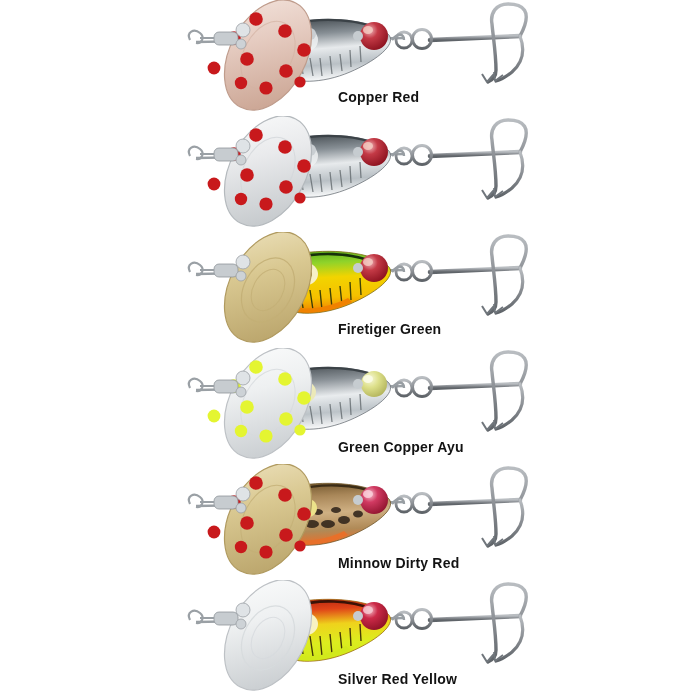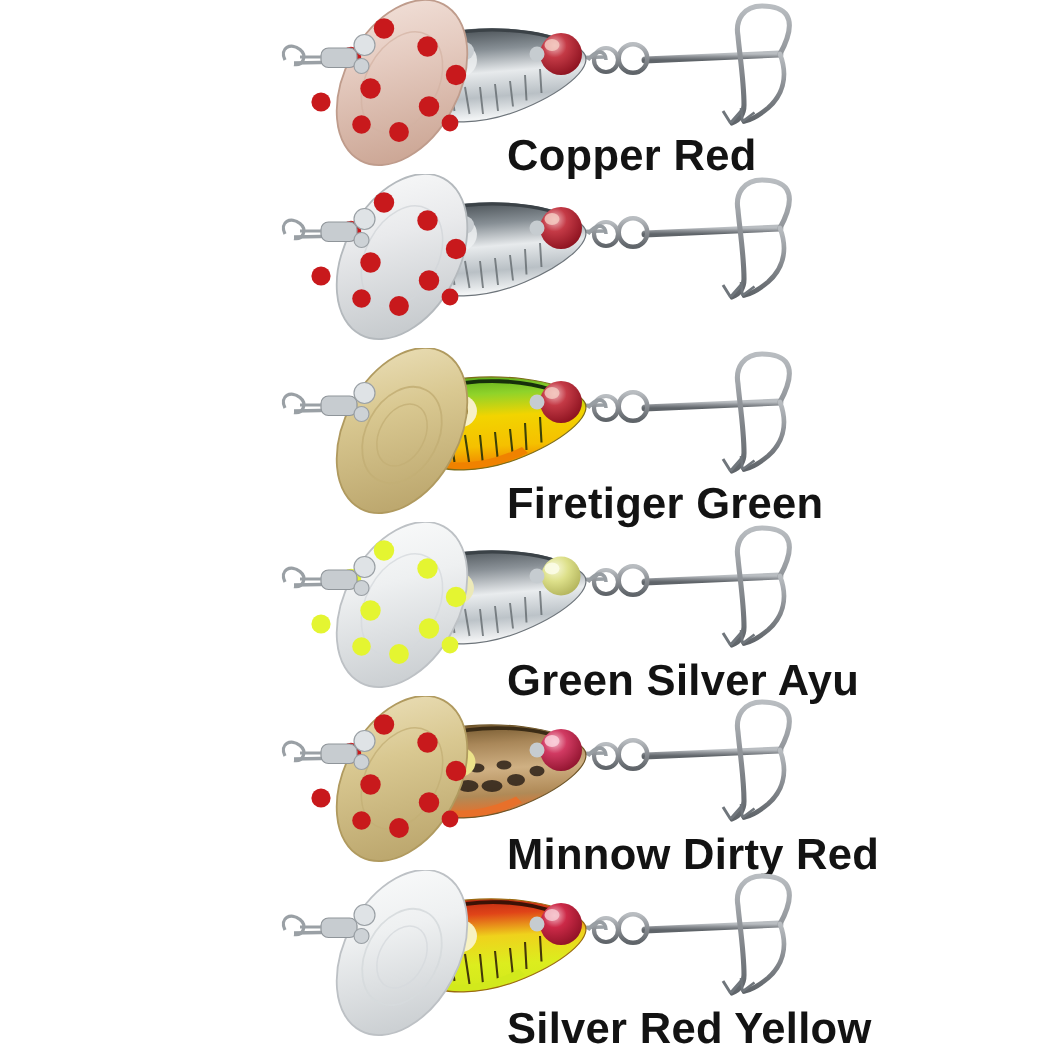--- a/index.html
+++ b/index.html
@@ -27,21 +27,21 @@
     position: absolute;
     left: 0;
     top: 0;
     width: 700px;
     height: 116px;
   }
   .lure-label {
     position: absolute;
     font-family: "Liberation Sans", sans-serif;
     font-weight: bold;
-    font-size: 29px;
+    font-size: 14px;
     letter-spacing: 0.2px;
     color: #131313;
     white-space: nowrap;
     line-height: 1;
   }
   svg.lure-svg {
     position: absolute;
     left: 0;
     top: 0;
     display: block;
@@ -359,21 +359,21 @@
         </g>
         <g>
           <rect x="214" y="32" width="24" height="13" rx="5" fill="#c7ccd0" stroke="#8f959a" stroke-width="0.8"></rect>
           <circle cx="243" cy="30" r="7" fill="#dfe3e6" stroke="#9aa0a5" stroke-width="0.8"></circle>
           <circle cx="241" cy="44" r="5" fill="#cdd2d6" stroke="#9aa0a5" stroke-width="0.8"></circle>
           <path d="M190,40 C186,32 194,28 200,33 C205,37 202,44 196,43" stroke="#9aa0a5" stroke-width="2.2" fill="none"></path>
           <path d="M200,38 L214,38" stroke="#9aa0a5" stroke-width="2"></path>
         </g>
       </svg>
     </div>
-    <div class="lure-label" style="left:338px; top:92px">Green Silver Ayu</div>
+    <div class="lure-label" style="left:338px; top:92px">Green Copper Ayu</div>
   </div>
 
   <div class="lure-row" style="top:464px">
     <div class="lure-stage">
       <svg class="lure-svg" width="700" height="116" viewBox="0 0 700 116">
         <defs>
           <linearGradient id="g-blade-5" x1="0" y1="0" x2="0.6" y2="1">
             <stop offset="0%" stop-color="#eee3bf"></stop>
             <stop offset="45%" stop-color="#d9c891"></stop>
             <stop offset="100%" stop-color="#bda86f"></stop>

